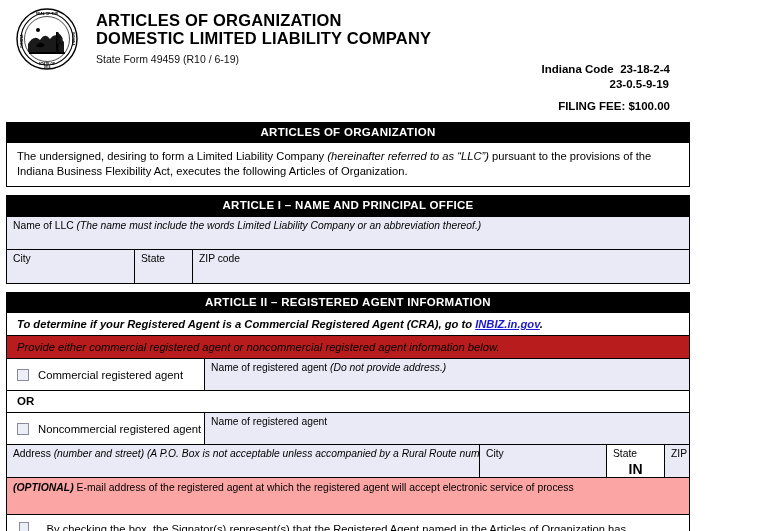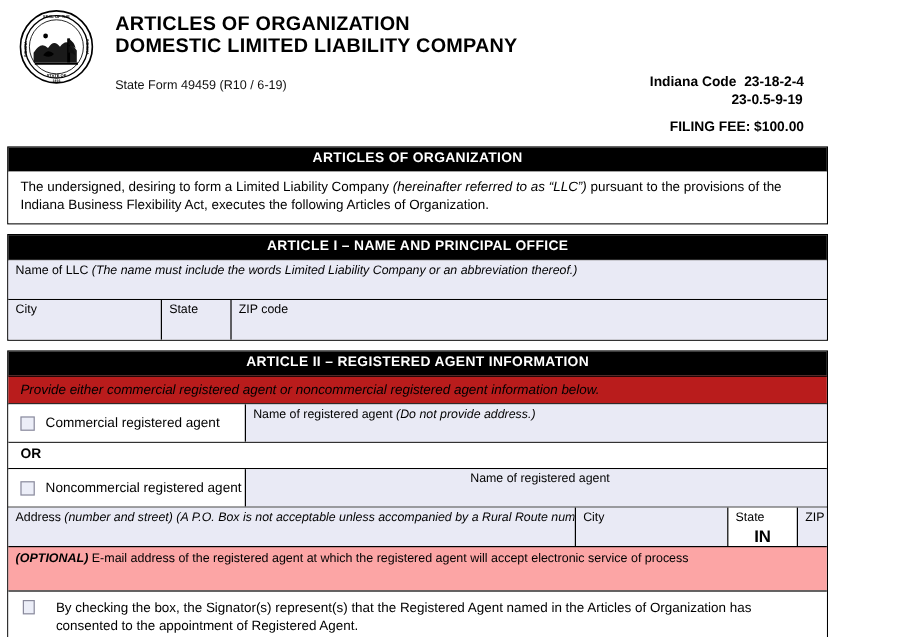--- a/index.html
+++ b/index.html
@@ -55,21 +55,21 @@
   .title-line2 {
     font-size: 16.5px;
     font-weight: bold;
     letter-spacing: 0.2px;
     line-height: 19px;
     white-space: nowrap;
   }
   .form-no {
     font-size: 10.5px;
     line-height: 14px;
-    margin-top: 16px;
+    margin-top: 4px;
     color: #111;
   }
   .code-block {
     position: absolute;
     right: 26px;
     top: 62px;
     text-align: left;
     font-size: 11.5px;
     font-weight: bold;
     line-height: 15px;
@@ -297,38 +297,41 @@
       </div>
       <div class="cell" style="flex:1 1 auto;">
         <div class="lbl">ZIP code</div>
       </div>
     </div>
   </div>
 
   <div class="block nogap">
     <div class="bar">ARTICLE II – REGISTERED AGENT INFORMATION</div>
 
+    <div class="noteline">
+      <span>To determine if your Registered Agent is a Commercial Registered Agent (CRA), go to </span><span class="link">INBIZ.in.gov</span><span>.</span>
+    </div>
 
     <div class="noteline2" style="border-top:1.2px solid #000;">Provide either commercial registered agent or noncommercial registered agent information below.</div>
 
     <div class="row" style="height:32px;">
       <div class="cell white" style="flex:0 0 197px;">
         <div class="cb-row">
           <span class="cbox"></span>
           <span class="cb-label">Commercial registered agent</span>
         </div>
       </div>
       <div class="cell" style="flex:1 1 auto;">
         <div class="lbl"><span>Name of registered agent </span><i>(Do not provide address.)</i></div>
       </div>
     </div>
 
     <div class="or-row">OR</div>
 
-    <div class="row" style="height:32px;text-align:center;">
+    <div class="row" style="height:32px;">
       <div class="cell white" style="flex:0 0 197px;">
         <div class="cb-row">
           <span class="cbox"></span>
           <span class="cb-label">Noncommercial registered agent</span>
         </div>
       </div>
       <div class="cell" style="flex:1 1 auto;">
         <div class="lbl">Name of registered agent</div>
       </div>
     </div>

